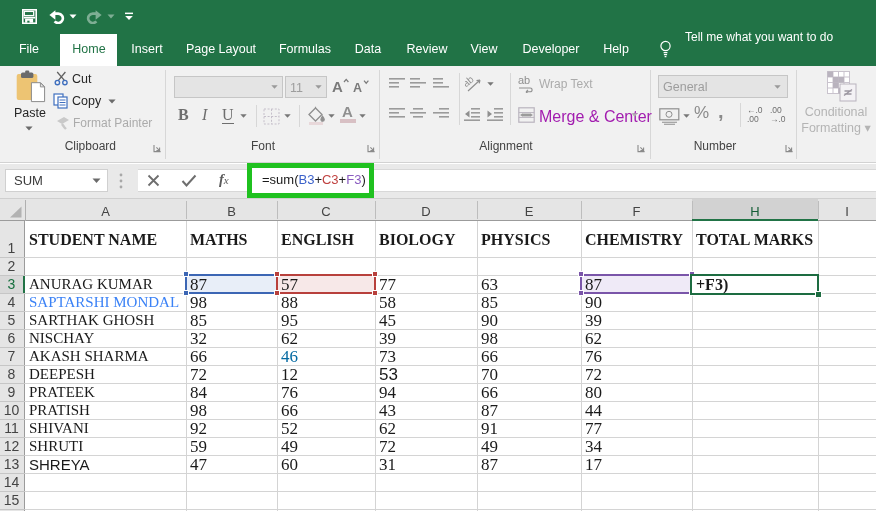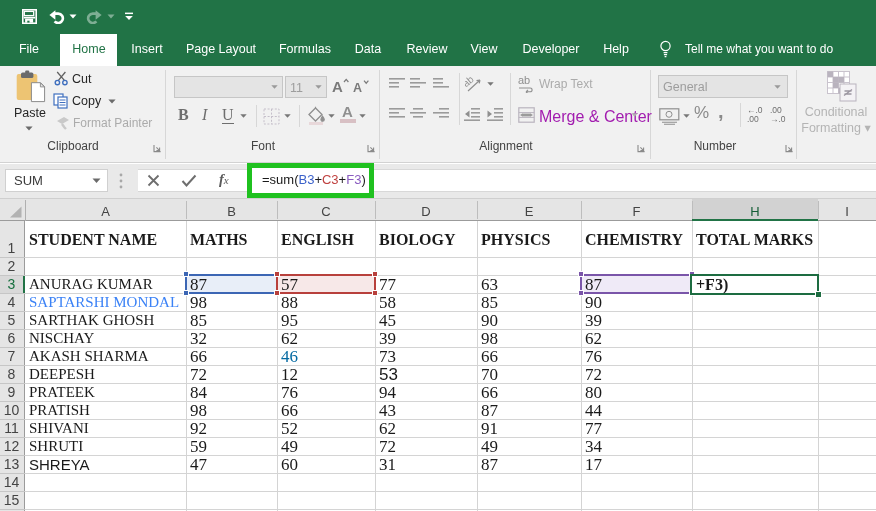--- a/index.html
+++ b/index.html
@@ -41,21 +41,21 @@
 <div class="a" style="left:245px;top:34px;width:120px;height:30px;line-height:30px;text-align:center;font-size:12.5px;color:#fff">Formulas</div>
 <div class="a" style="left:308px;top:34px;width:120px;height:30px;line-height:30px;text-align:center;font-size:12.5px;color:#fff">Data</div>
 <div class="a" style="left:367px;top:34px;width:120px;height:30px;line-height:30px;text-align:center;font-size:12.5px;color:#fff">Review</div>
 <div class="a" style="left:424px;top:34px;width:120px;height:30px;line-height:30px;text-align:center;font-size:12.5px;color:#fff">View</div>
 <div class="a" style="left:491px;top:34px;width:120px;height:30px;line-height:30px;text-align:center;font-size:12.5px;color:#fff">Developer</div>
 <div class="a" style="left:556px;top:34px;width:120px;height:30px;line-height:30px;text-align:center;font-size:12.5px;color:#fff">Help</div>
 <svg class="a" style="left:659px;top:40px" width="13" height="18" viewBox="0 0 13 18">
 <circle cx="6.5" cy="6" r="4.6" fill="none" stroke="#fff" stroke-width="1.2"></circle>
 <path d="M4.6 12.6 L8.4 12.6 M4.9 14.6 L8.1 14.6 M5.6 16.6 L7.4 16.6" stroke="#fff" stroke-width="1.1"></path>
 </svg>
-<div class="a" style="left:685px;top:34px;width:190px;height:30px;line-height:31px;font-size:12px;color:#fff">Tell me what you want to do</div>
+<div class="a" style="left:685px;top:22px;width:190px;height:30px;line-height:31px;font-size:12px;color:#fff">Tell me what you want to do</div>
 <div class="a" style="left:0;top:66px;width:876px;height:97px;background:#f1f1f1;border-bottom:1px solid #d2d2d2"></div>
 <div class="a" style="left:165px;top:70px;width:1px;height:89px;background:#d7d7d7"></div>
 <div class="a" style="left:379px;top:70px;width:1px;height:89px;background:#d7d7d7"></div>
 <div class="a" style="left:650px;top:70px;width:1px;height:89px;background:#d7d7d7"></div>
 <div class="a" style="left:796px;top:70px;width:1px;height:89px;background:#d7d7d7"></div>
 <svg class="a" style="left:16px;top:70px" width="31" height="33" viewBox="0 0 31 33">
 <rect x="0.7" y="4" width="20.6" height="26" rx="2" fill="#edc473"></rect>
 <rect x="9.2" y="0.4" width="4" height="4" rx="1" fill="#6b6b6b"></rect>
 <rect x="5" y="2.4" width="12.4" height="5.6" rx="1.6" fill="#6b6b6b"></rect>
 <path d="M15.4 12.7 H24.6 L28.6 16.7 V31.6 H15.4 Z" fill="#fff" stroke="#8a8a8a" stroke-width="1"></path>
@@ -78,21 +78,21 @@
 </svg>
 <div class="a" style="left:72px;top:94px;font-size:12.5px;color:#262626">Copy</div>
 <svg class="a" style="left:108px;top:99px" width="8" height="5" viewBox="0 0 8 5">
       <path d="M0.4 0.4 L7.6 0.4 L4 4.4 Z" fill="#6b6b6b"></path>
     </svg>
 <svg class="a" style="left:56px;top:116px" width="14" height="14" viewBox="0 0 14 14">
 <path d="M1 5 L8 1 L13 4 L6 8 Z" fill="#c9c9c9"></path>
 <path d="M6 8 L8.5 11.5 L10 13" stroke="#c9c9c9" stroke-width="2.4" fill="none"></path>
 </svg>
 <div class="a" style="left:73px;top:116px;font-size:12px;color:#ababab">Format Painter</div>
-<div class="a" style="left:30px;top:139px;width:86px;text-align:center;font-size:12px;color:#444">Clipboard</div>
+<div class="a" style="left:30px;top:139px;width:86px;text-align:right;font-size:12px;color:#444">Clipboard</div>
 <svg class="a" style="left:153px;top:144px" width="9" height="9" viewBox="0 0 9 9">
       <path d="M1 1 L1 7.6 L7.6 7.6" fill="none" stroke="#8a8a8a" stroke-width="1.1"></path>
       <path d="M3.4 3.4 L6.6 6.6 M6.6 3.4 L6.6 6.6 L3.4 6.6" fill="none" stroke="#8a8a8a" stroke-width="1.1"></path>
     </svg>
 <div class="a" style="left:174px;top:76px;width:109px;height:22px;background:#e4e4e4;border:1px solid #c6c6c6"></div>
 <svg class="a" style="left:271px;top:85px" width="7" height="4" viewBox="0 0 7 4">
       <path d="M0.3 0.3 L6.7 0.3 L3.5 3.8 Z" fill="#9a9a9a"></path>
     </svg>
 <div class="a" style="left:285px;top:76px;width:42px;height:22px;background:#e4e4e4;border:1px solid #c6c6c6"></div>
 <div class="a" style="left:290px;top:81px;font-size:12.5px;color:#9d9d9d">11</div>

